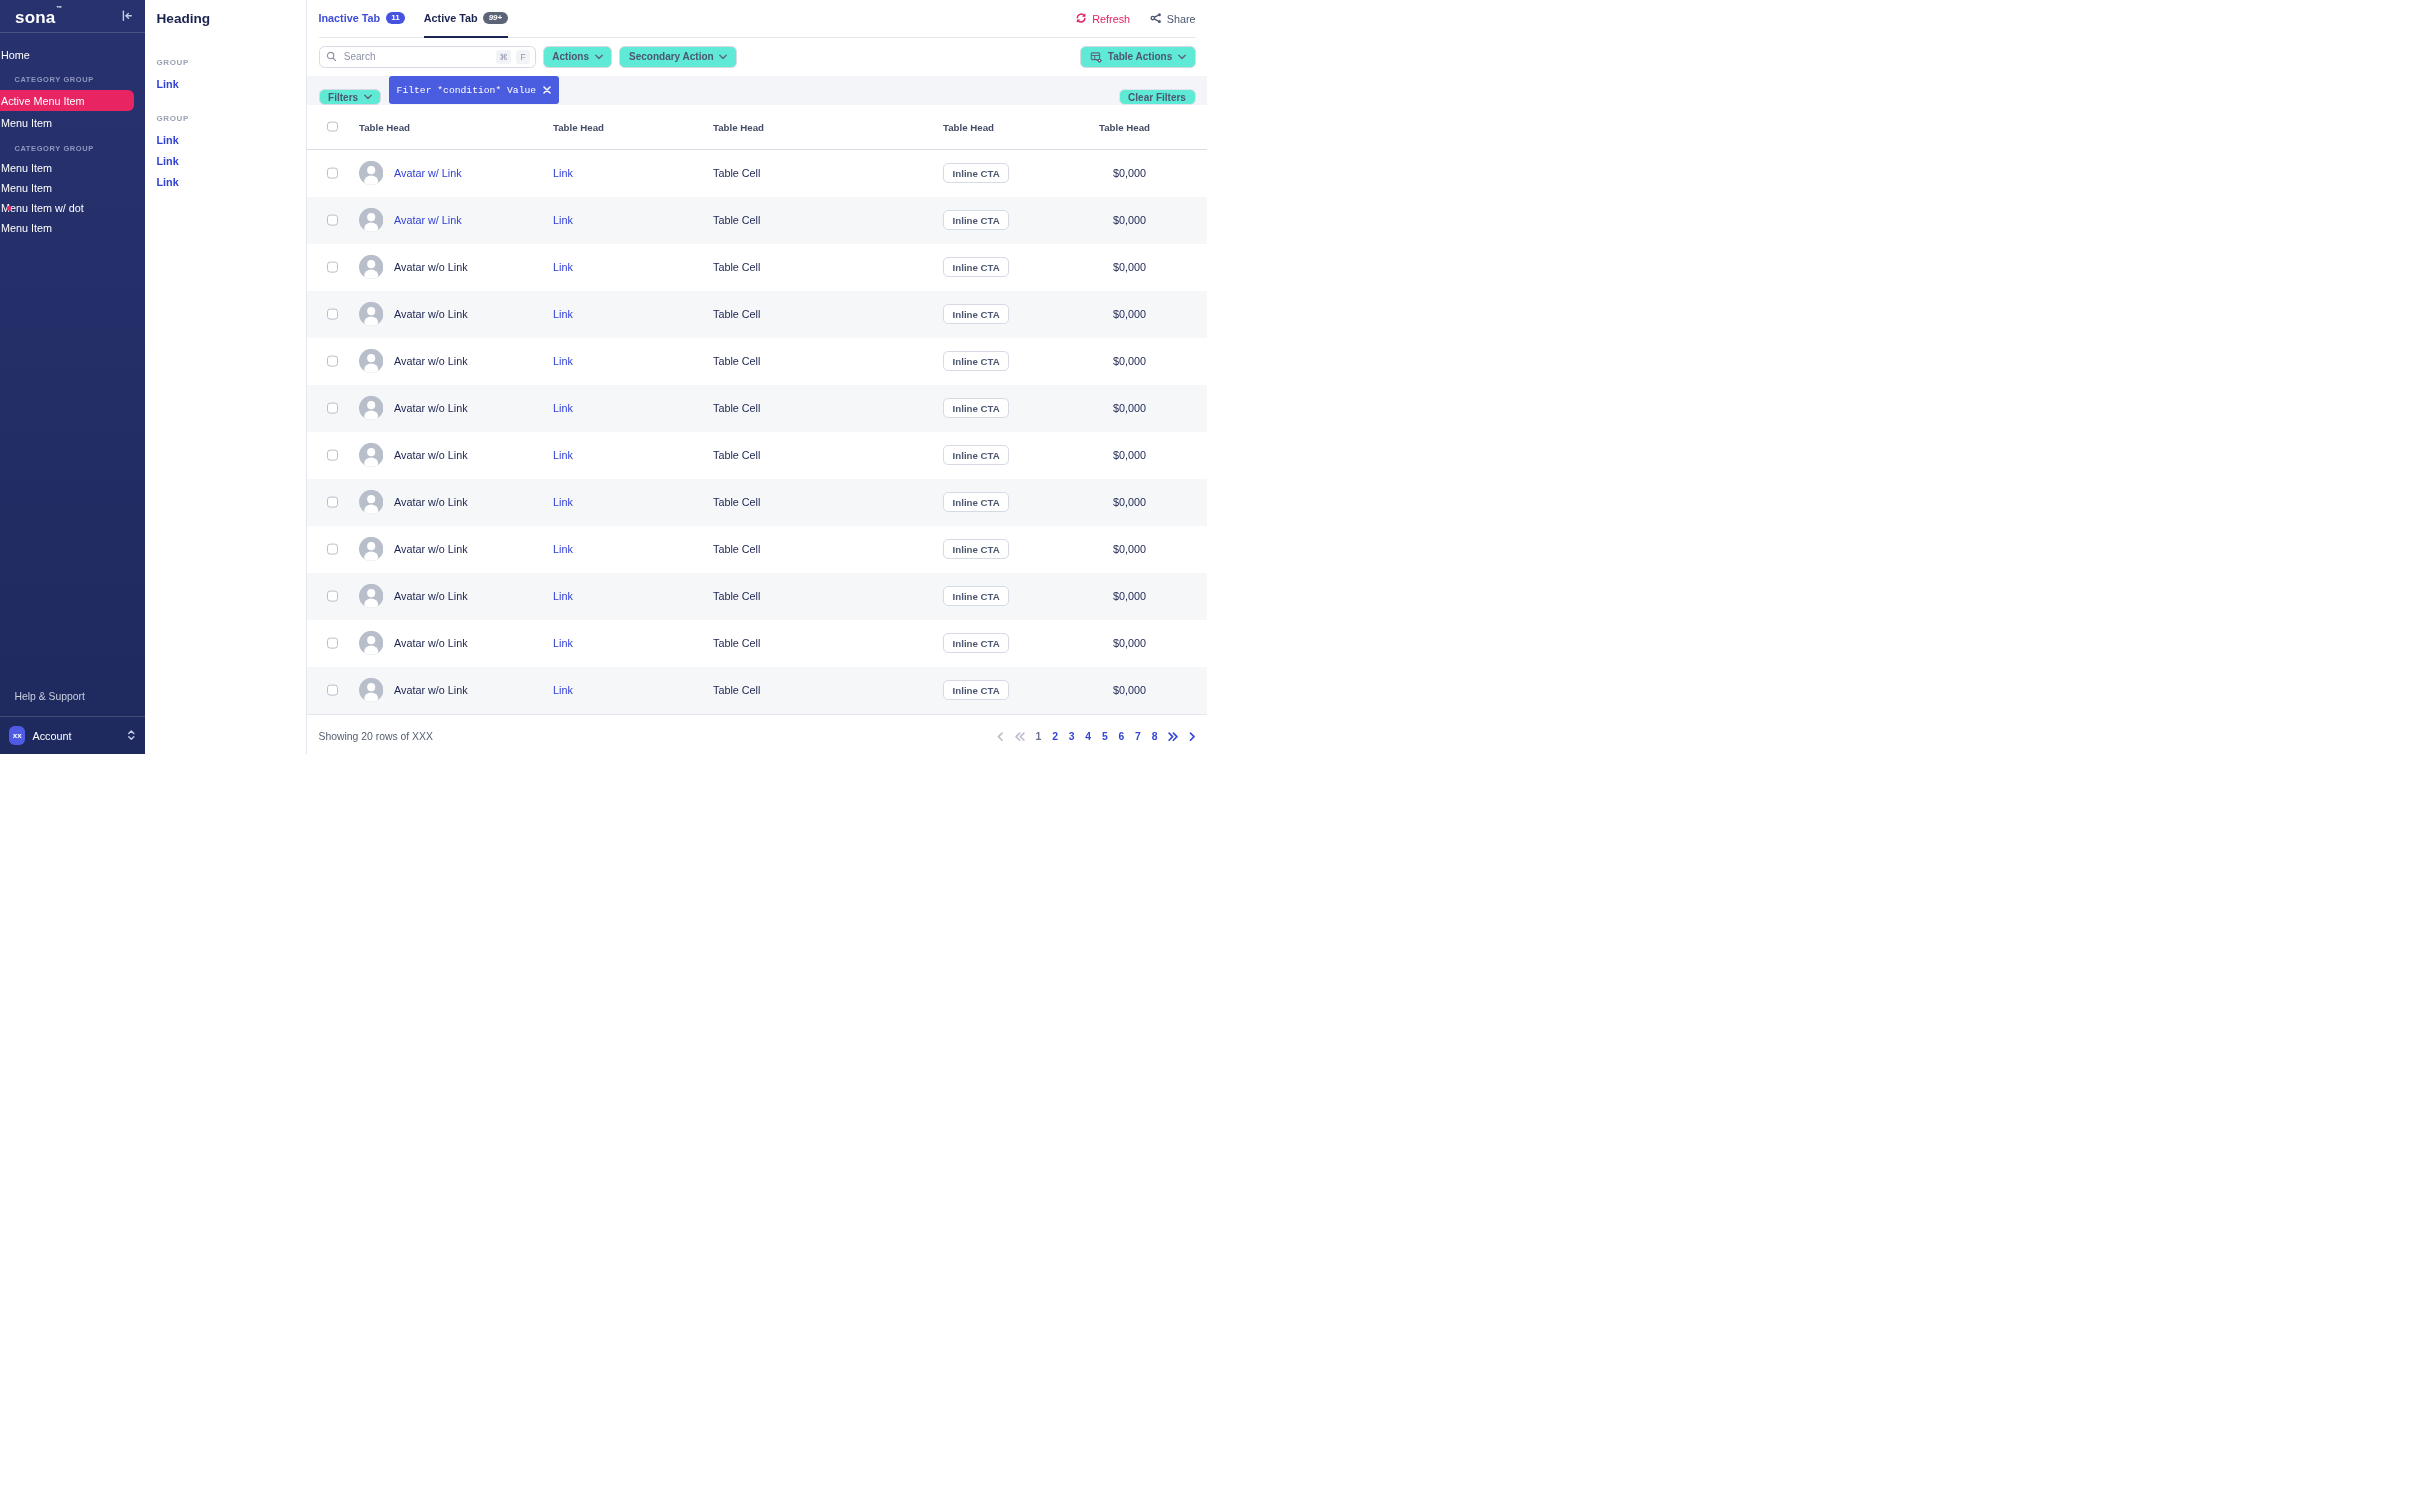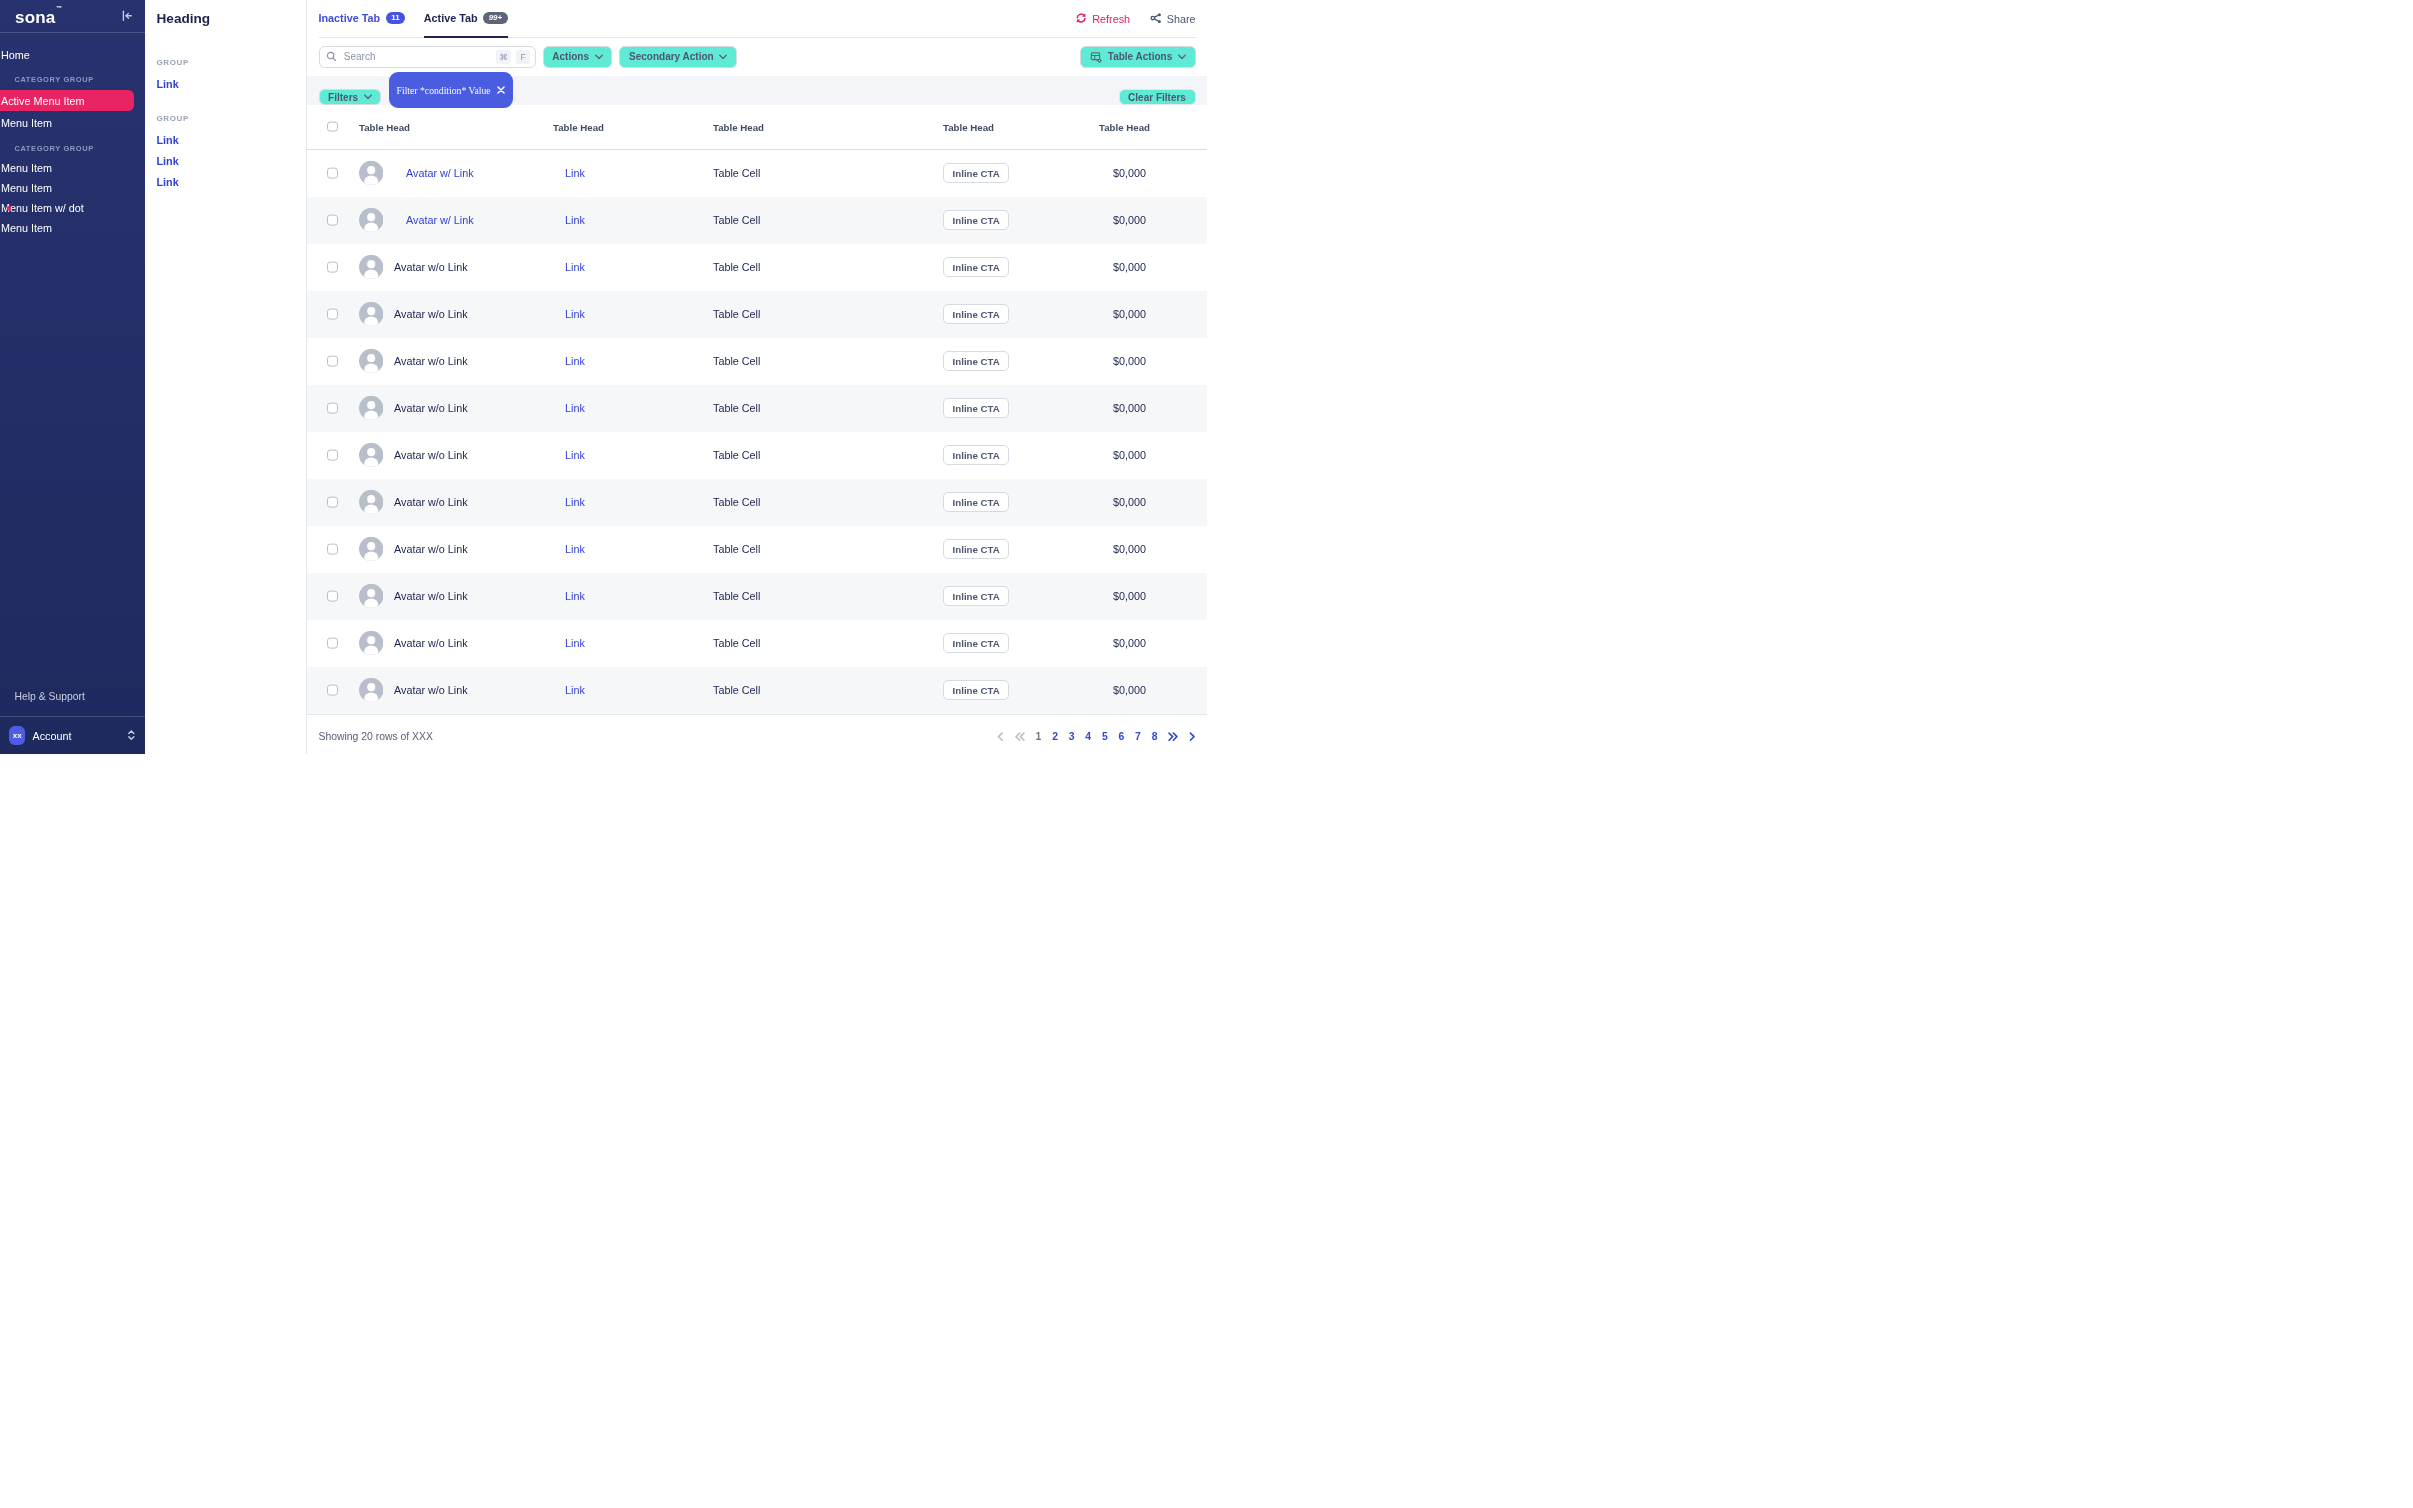--- a/index.html
+++ b/index.html
@@ -74,42 +74,42 @@
   .btn{height:21.5px;border:0.7px solid #d6dae3;border-radius:5.7px;background:#5eead4;color:#4c5770;
        font-size:10px;font-weight:600;display:flex;align-items:center;gap:5.7px;padding:0 8.6px;
        cursor:pointer;font-family:"Liberation Sans",sans-serif;}
   .btn svg{color:#5d687f;}
   .spacer{flex:1;}
 
   .filterbar{height:29px;background:#f4f5f9;display:flex;align-items:center;gap:7.2px;
              padding:0 11.5px;flex:none;}
   .btn.sm{height:16px;margin-top:14px;}
   .btn.ghost{border-color:#e2e5ed;}
-  .chip{height:36px;background:#4a5ce0;border-radius:9px;color:#fff;font-size:9.7px;
+  .chip{height:28px;background:#4a5ce0;border-radius:3px;color:#fff;font-size:9.7px;
         display:flex;align-items:center;gap:6.5px;padding:0 8px;border:none;cursor:default;
-        font-family:Liberation Serif, serif;}
+        font-family:Liberation Mono, monospace;}
   .chip .x{display:flex;cursor:pointer;}
 
   
   .thead{position:relative;height:45px;border-bottom:0.7px solid #d9dde5;flex:none;}
   .th{position:absolute;top:50%;transform:translateY(-50%);font-size:9.7px;font-weight:600;
       color:#414b63;}
   .tbody{flex:none;}
   .trow{position:relative;height:47px;}
   .trow:nth-of-type(even){background:#f6f7f9;}
   .cb{position:absolute;left:20px;top:50%;transform:translateY(-50%);width:10.8px;height:10.8px;
       border:1.1px solid #b7bfcc;border-radius:3.2px;background:#fff;cursor:pointer;}
   .c{position:absolute;top:50%;transform:translateY(-50%);font-size:10.8px;}
   .c-avatar{left:52px;width:24.4px;height:24.4px;}
   .c-name{left:87px;}
   .c-link{left:246px;}
   .c-cell{left:406px;color:#1b2450;}
   .c-cta{left:636px;}
   .c-amt{right:61px;text-align:right;color:#1b2450;}
-  .t-link{color:#3241d4;font-weight:500;text-decoration:none;cursor:pointer;margin-left:12px;}
+  .t-link{color:#3241d4;font-weight:500;text-decoration:none;cursor:pointer;}
   .t-plain{color:#1b2450;text-decoration:none;}
   .cta-btn{height:20px;border:0.7px solid #d6dae3;border-radius:5px;background:#fff;color:#4c5770;
            font-size:9.7px;font-weight:600;padding:0 8.6px;cursor:pointer;
            font-family:"Liberation Sans",sans-serif;}
 
   .tfoot{margin-top:auto;border-top:0.7px solid #e4e7ee;height:45px;display:flex;align-items:center;
          padding:0 11.5px;flex:none;}
   .showing{font-size:10.4px;color:#566074;}
   .pager{margin-left:auto;display:flex;align-items:center;gap:10.8px;font-size:10.4px;font-weight:700;}
   .pg{cursor:pointer;color:#3446d4;background:none;border:none;font:inherit;padding:0;

